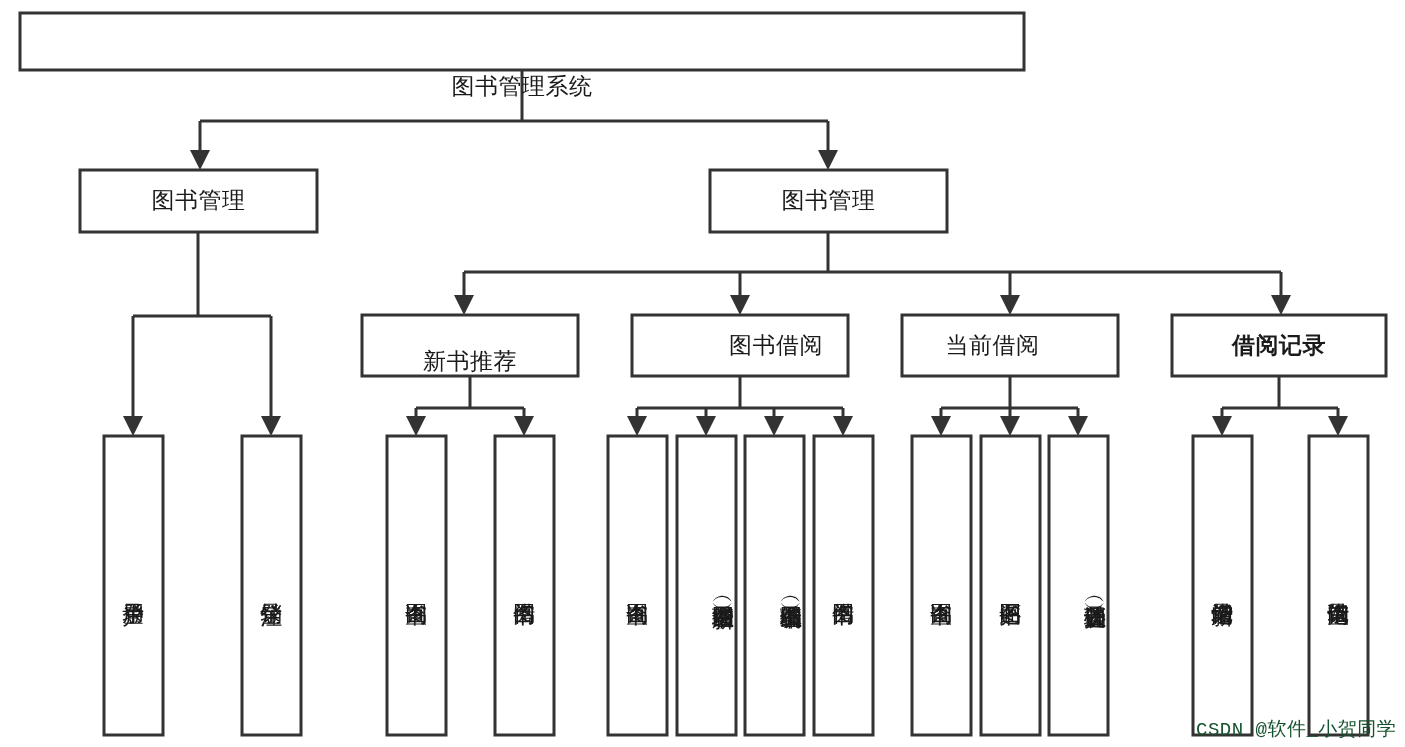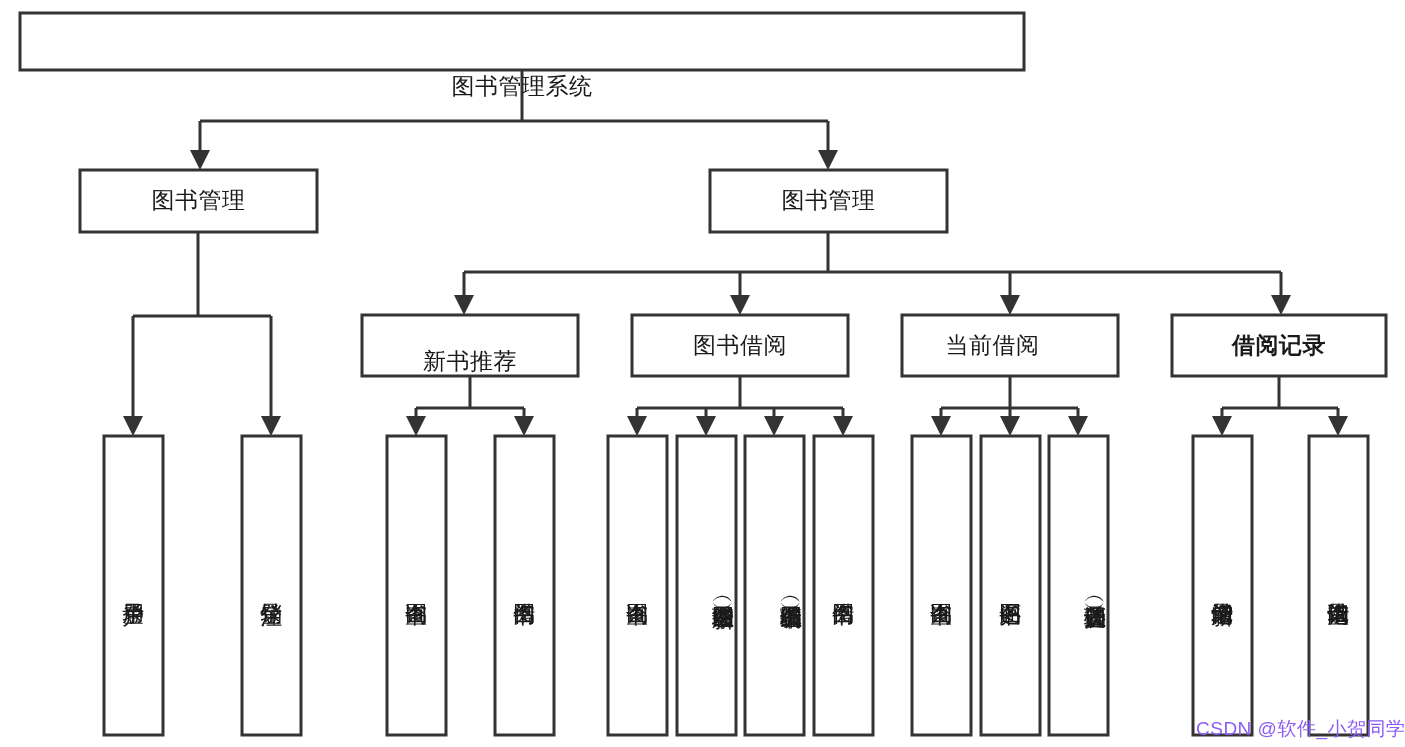--- a/index.html
+++ b/index.html
@@ -63,25 +63,25 @@
     color: #1a1a1a;
     font-size: 22px;
     line-height: 1.16;
     text-align: center;
     writing-mode: vertical-rl;
     text-orientation: upright;
     font-family: "Liberation Sans", "DejaVu Sans", sans-serif;
   }
   .watermark {
     position: absolute;
-    color: #8b5cf6;
+    color: #14532d;
     font-size: 19px;
     letter-spacing: 0.5px;
     white-space: nowrap;
-    font-family: Liberation Sans, sans-serif;
+    font-family: Liberation Mono, monospace;
     user-select: none;
   }
 </style>
 </head>
 <body>
 
 <div id="diagram-root">
 
   <svg id="diagram-svg" viewBox="0 0 1405 747" xmlns="http://www.w3.org/2000/svg">
     <defs>
@@ -182,21 +182,21 @@
     <rect class="node-box" x="1193" y="436" width="59" height="299"></rect>
     <rect class="node-box" x="1309" y="436" width="59" height="299"></rect>
   </svg>
 
   <div class="node-label-h" style="left:20px; top:13px; width:1004px; height:57px;margin-top:45px;">图书管理系统</div>
 
   <div class="node-label-h" style="left:80px; top:170px; width:237px; height:62px;">图书管理</div>
   <div class="node-label-h" style="left:710px; top:170px; width:237px; height:62px;text-align:right;">图书管理</div>
 
   <div class="node-label-h" style="left:362px; top:331px; width:216px; height:61px;">新书推荐</div>
-  <div class="node-label-h" style="left:632px; top:315px; width:216px; height:61px;">图书借阅</div>
+  <div class="node-label-h" style="left:632px; top:315px; width:216px; height:61px;padding-left:36px;">图书借阅</div>
   <div class="node-label-h" style="left:902px; top:315px; width:181px; height:61px;">当前借阅</div>
   <div class="node-label-h" style="left:1172px; top:315px; width:214px; height:61px;font-weight:bold;">借阅记录</div>
 
   <div class="node-label-v" style="left:104px; top:436px; width:59px; height:299px;">用户登录</div>
   <div class="node-label-v" style="left:242px; top:436px; width:59px; height:299px;">注销登录</div>
 
   <div class="node-label-v" style="left:387px; top:436px; width:59px; height:299px;">查询图书</div>
   <div class="node-label-v" style="left:495px; top:436px; width:59px; height:299px;">借阅图书</div>
 
   <div class="node-label-v" style="left:608px; top:436px; width:59px; height:299px;">查询图书</div>

